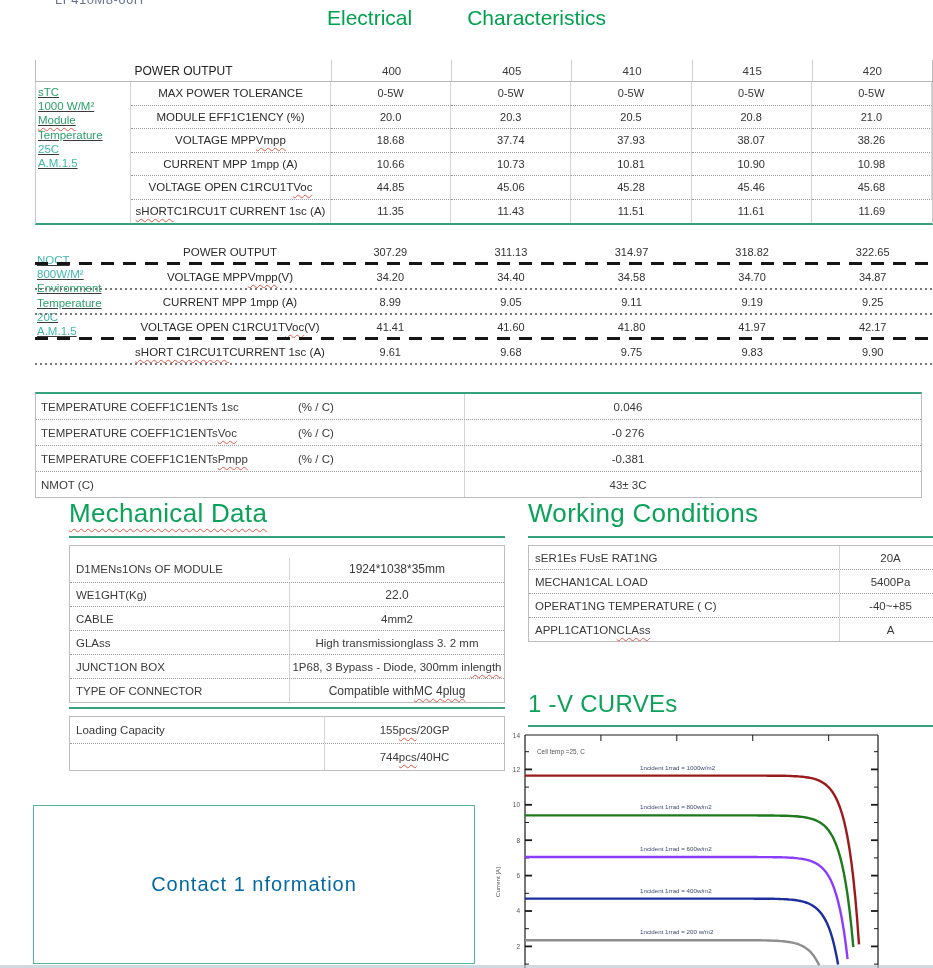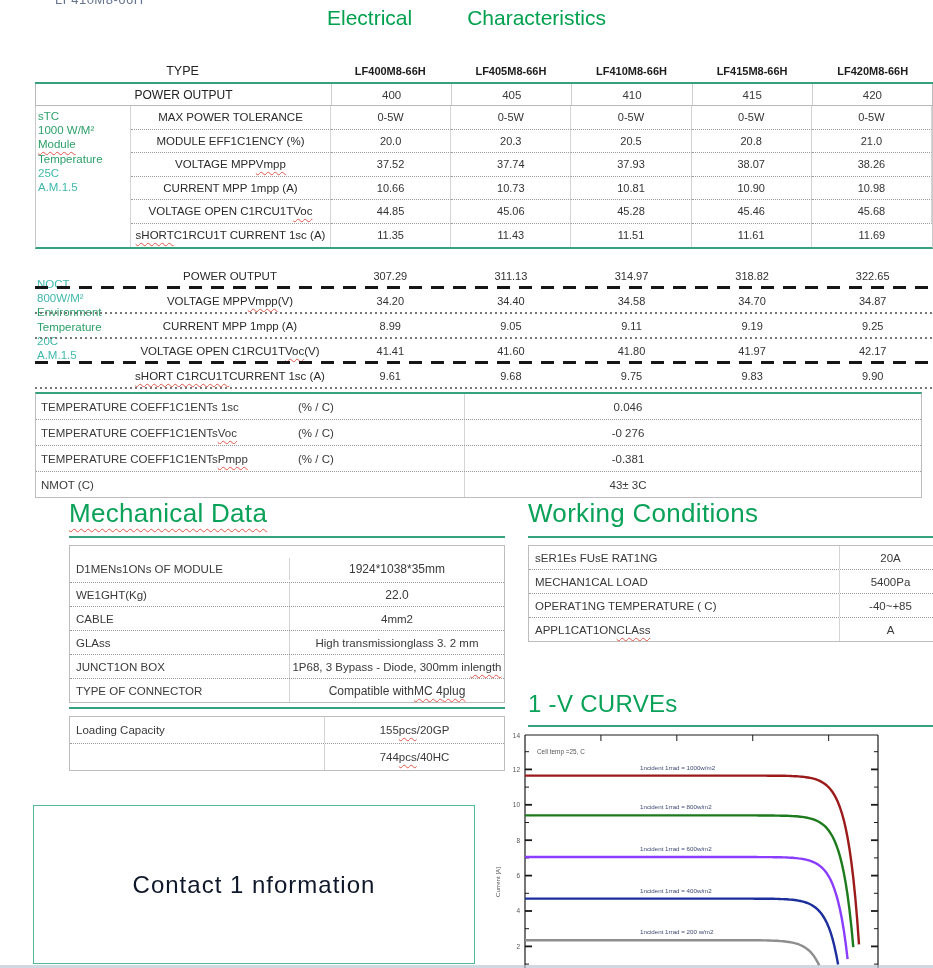--- a/index.html
+++ b/index.html
@@ -22,21 +22,21 @@
   .hdr-row .model{font-size:11px;font-weight:700;text-align:center;color:#1c1c1c;}
   .pow-row{display:grid;grid-template-columns:295px repeat(5,1fr);height:21px;align-items:center;
         border:1px solid #b9b9b9;border-top:none;}
   .pow-row div{height:100%;display:flex;align-items:center;justify-content:center;}
   .pow-row .lbl{font-size:12px;color:#222;}
   .pow-row .val{font-size:11.5px;border-left:1px solid #cfcfcf;}
   .blockgrid{display:grid;grid-template-columns:95px 200px repeat(5,1fr);
         border-left:1px solid #c9c9c9;border-right:1px solid #c9c9c9;}
   .stc{grid-auto-rows:23.5px;border-bottom:2px solid #35a27d;}
   .noct{position:relative;margin-top:14px;grid-auto-rows:25px;border:none;}
-  .side{grid-row:1/7;padding:3px 0 0 2px;font-size:11.5px;line-height:14.2px;border-right:1px solid #d4d4d4;}
+  .side{grid-row:1/7;padding:3px 0 0 2px;font-size:11.5px;line-height:14.2px;border-right:1px solid #d4d4d4;text-decoration:underline;}
   .noct .side{border-right:none;padding-top:14px;}
   .g{color:#2ca06a;display:block;}
   .t{color:#3fb8ac;display:block;}
   .rlabel{display:flex;align-items:center;justify-content:center;font-size:11.5px;color:#2b2b2b;
         white-space:nowrap;border-right:1px solid #d4d4d4;}
   .noct .rlabel{border-right:none;}
   .vcell{display:flex;align-items:center;justify-content:center;font-size:11px;color:#333;
         border-right:1px solid #d4d4d4;}
   .vcell:last-child{border-right:none;}
   .noct .vcell{border-right:none;}
@@ -68,42 +68,34 @@
         border-left:1px solid #d4d4d4;white-space:nowrap;margin-left:39px;}
   .kvrow.tall .kvlab,.kvrow.tall .kvval{align-self:end;height:22px;}
   .mech .kvrow{grid-template-columns:180px 1fr;}
   .work .kvrow{grid-template-columns:271px 1fr;}
   .pack .kvrow{grid-template-columns:215px 1fr;height:26px;}
   .dim{font-size:12px;}
 
   .ivh h2{font-size:24px;}
   .contact{position:absolute;left:33px;top:805px;width:440px;height:157px;border:1px solid #57b79a;
         display:flex;align-items:center;justify-content:center;}
-  .contact span{font-size:24px;color:#0f172a;letter-spacing:1px;}
+  .contact span{font-size:20px;color:#0369a1;letter-spacing:1px;}
   .chart{position:absolute;left:490px;top:732px;}
 </style>
 </head>
 <body>
 
 <div class="page">
   <div class="cut-text">LF410M8-66H</div>
   <div class="main-title">
     <span>Electrical</span>
     <span>Characteristics</span>
   </div>
 
   <div class="etable">
-    <div class="hdr-row" id="hdr-row">
-        <div class="type">TYPE</div>
-        <div class="model">LF400M8-66H</div>
-        <div class="model">LF405M8-66H</div>
-        <div class="model">LF410M8-66H</div>
-        <div class="model">LF415M8-66H</div>
-        <div class="model">LF420M8-66H</div>
-      </div>
     <div class="pow-row" id="pow-row">
         <div class="lbl">POWER OUTPUT</div>
         <div class="val">400</div>
         <div class="val">405</div>
         <div class="val">410</div>
         <div class="val">415</div>
         <div class="val">420</div>
       </div>
     <div class="blockgrid stc" id="stc-grid">
         <div class="side">
@@ -123,21 +115,21 @@
         <div class="rlabel dot">MODULE EFF1C1ENCY  (%)</div>
         <div class="vcell dot">20.0</div>
         <div class="vcell dot">20.3</div>
         <div class="vcell dot">20.5</div>
         <div class="vcell dot">20.8</div>
         <div class="vcell dot">21.0</div>
         <div class="rlabel dot">
           <span>VOLTAGE MPP </span>
           <span class="sq">Vmpp</span>
         </div>
-        <div class="vcell dot">37.52</div>
+        <div class="vcell dot">18.68</div>
         <div class="vcell dot">37.74</div>
         <div class="vcell dot">37.93</div>
         <div class="vcell dot">38.07</div>
         <div class="vcell dot">38.26</div>
         <div class="rlabel dot">CURRENT MPP 1mpp (A)</div>
         <div class="vcell dot">10.66</div>
         <div class="vcell dot">10.73</div>
         <div class="vcell dot">10.81</div>
         <div class="vcell dot">10.90</div>
         <div class="vcell dot">10.98</div>

